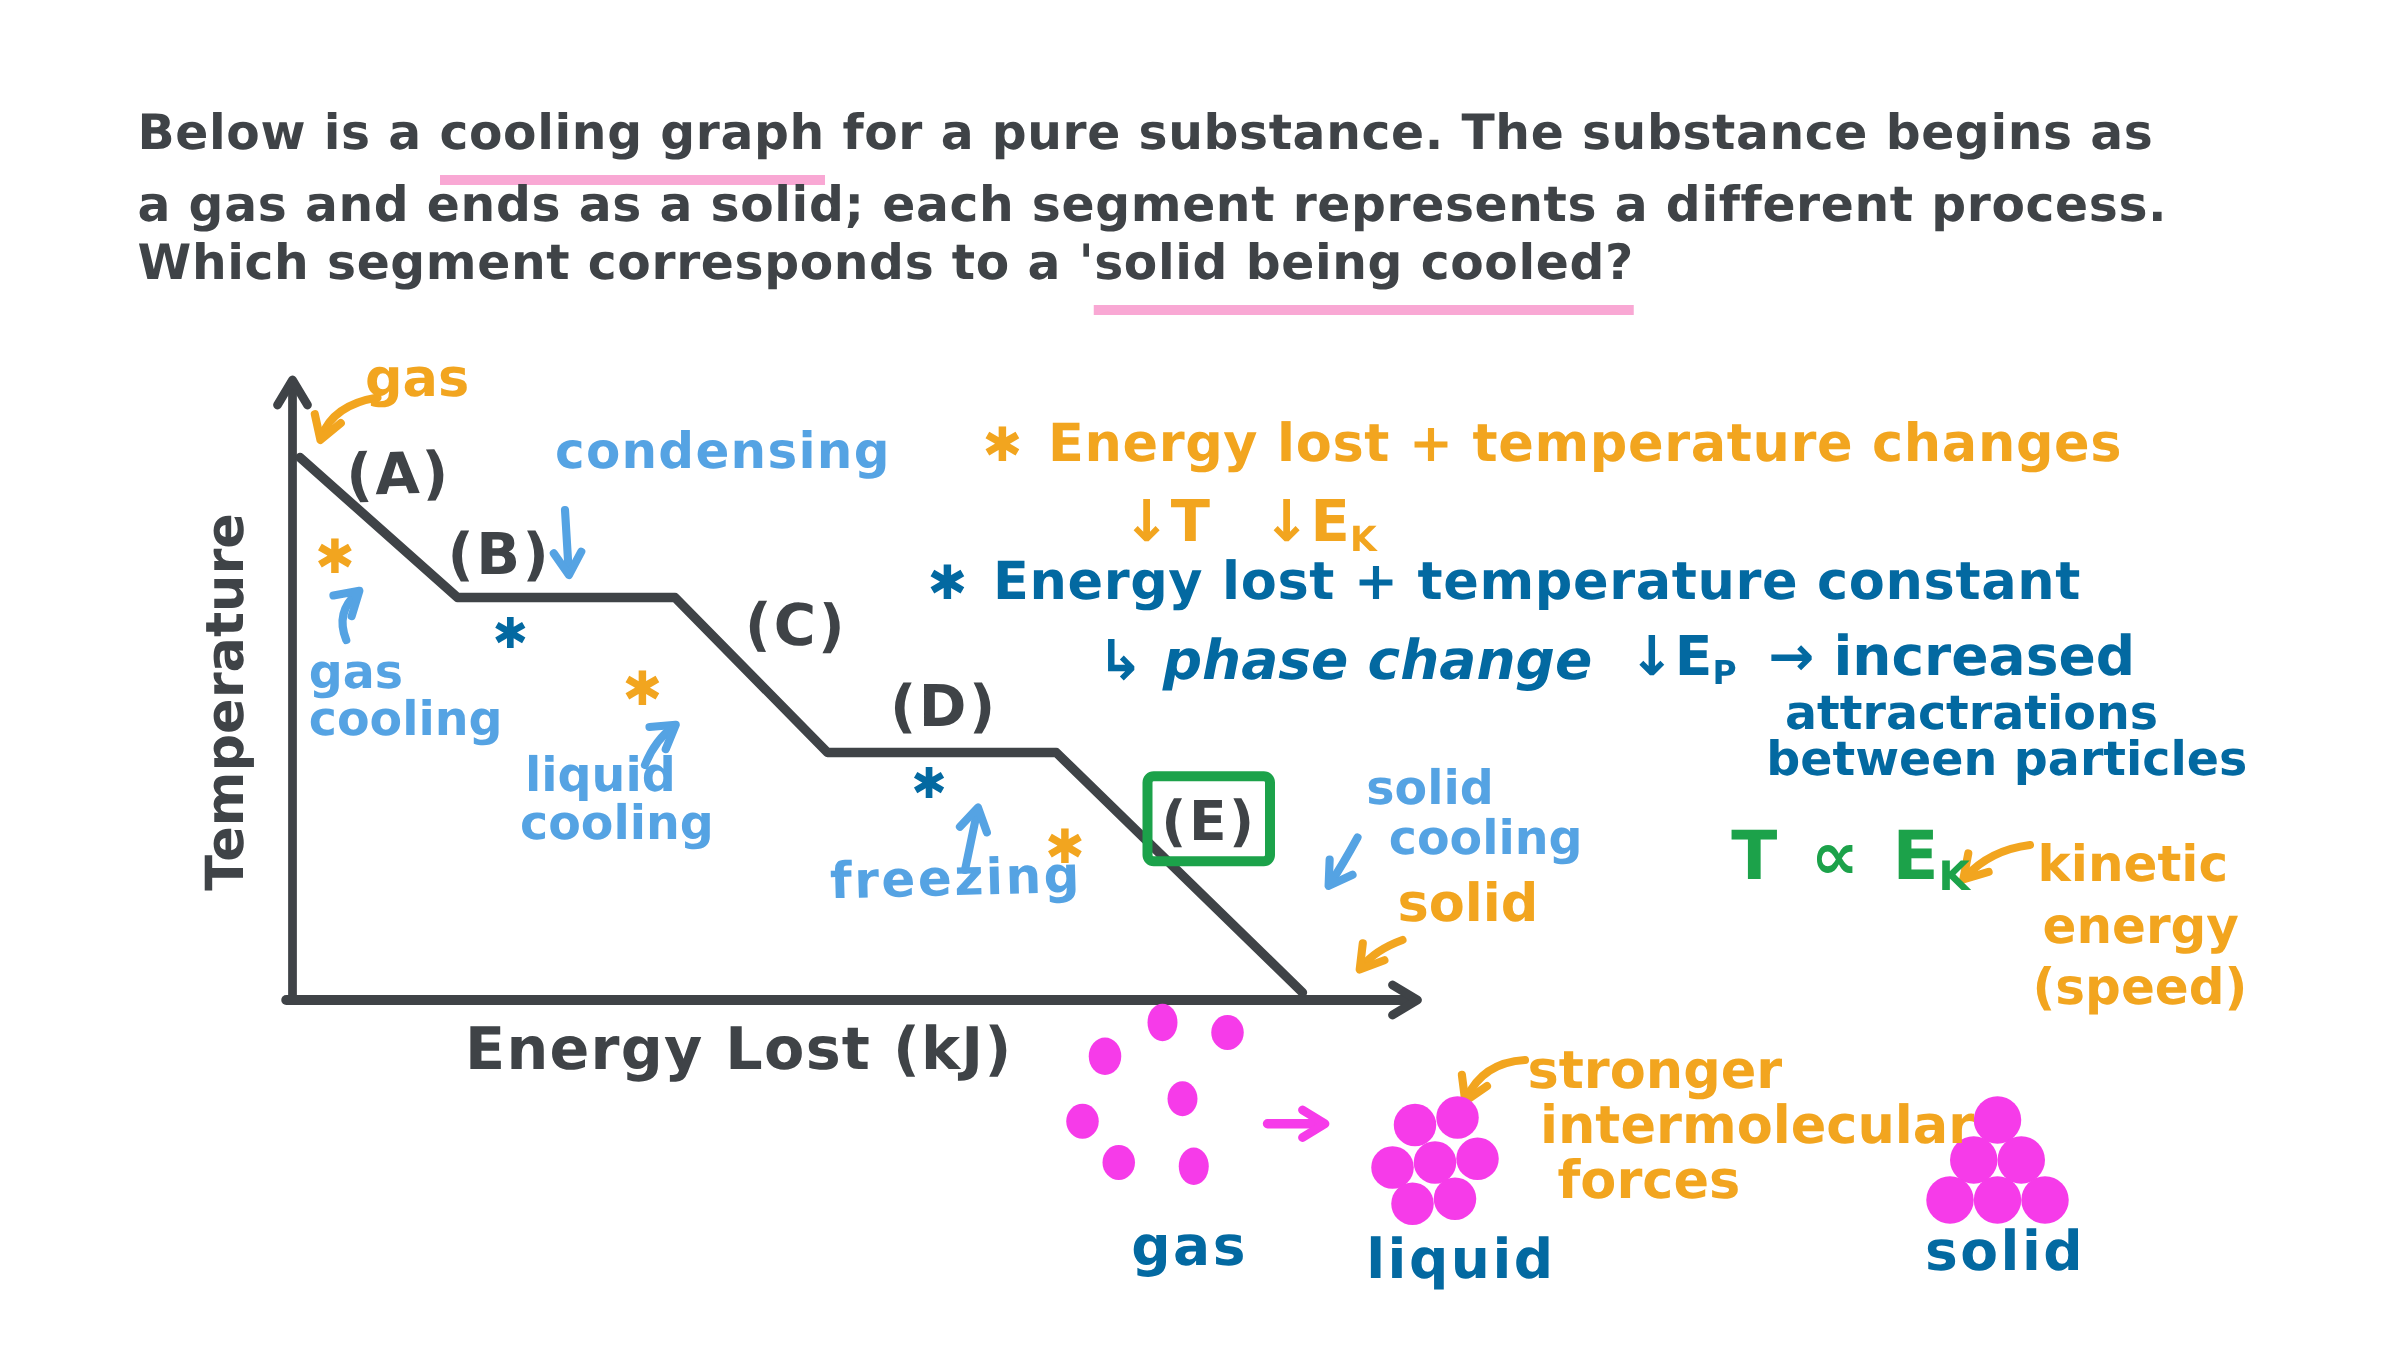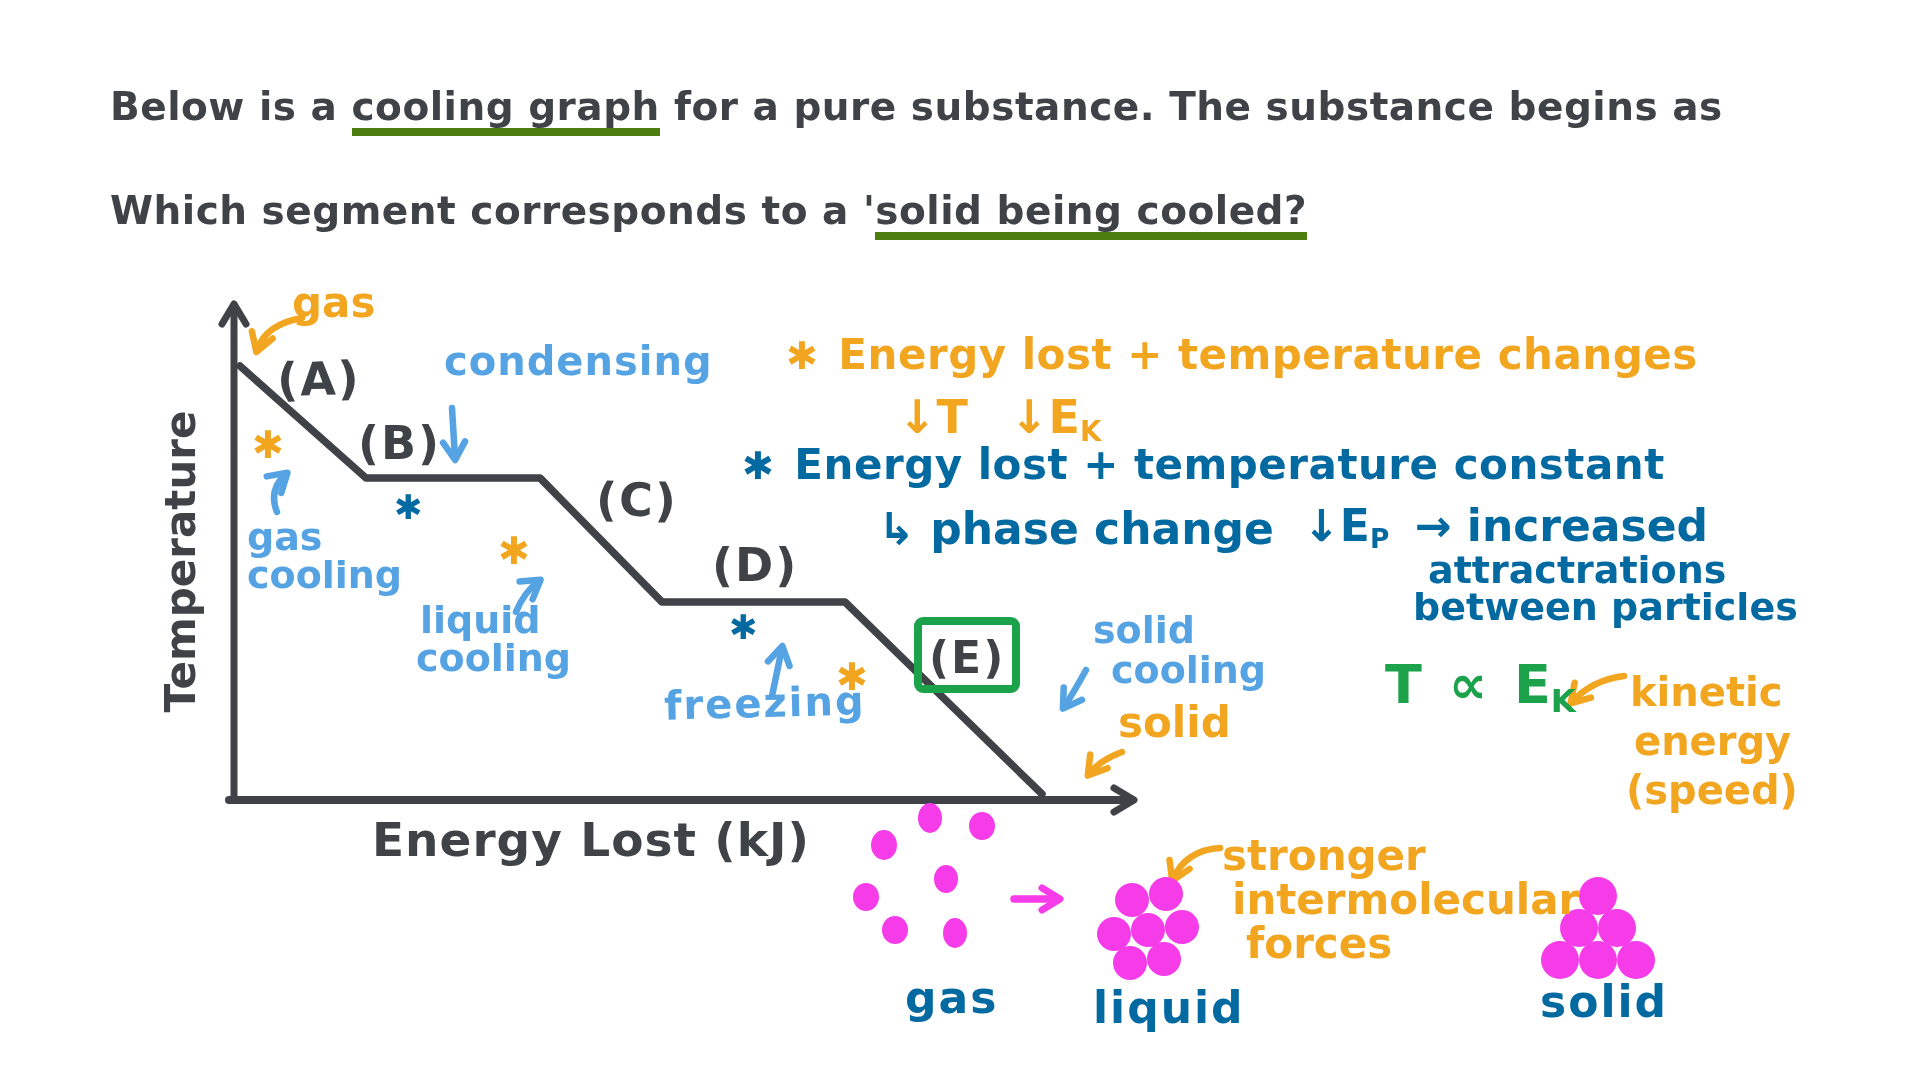--- a/index.html
+++ b/index.html
@@ -7,21 +7,21 @@
     position:relative;width:1920px;height:1080px;background:#ffffff;overflow:hidden;
     font-family:"DejaVu Sans", sans-serif;font-weight:700;color:#3f4347;
   }
   .abs{position:absolute;white-space:nowrap;}
   .dark{color:#3f4347;}
   .orange{color:#f2a51f;}
   .blue{color:#55a3e3;}
   .pink{color:#0369a1;}
   .green{color:#1ca24a;}
   .q{font-size:39px;letter-spacing:.5px;}
-  .u-orange{border-bottom:8px solid #4d7c0f;padding-bottom:0;display:inline-block;line-height:1.05;}
+  .u-orange{border-bottom:8px solid #f9a8d4;padding-bottom:12px;display:inline-block;line-height:1.05;}
   .seg{font-size:46px;letter-spacing:2px;}
   .note{font-size:42px;letter-spacing:.5px;}
   .small-note{font-size:38px;}
   .sub{font-size:.6em;vertical-align:-.28em;}
   .ast{font-size:38px;line-height:1;}
   svg{position:absolute;left:0;top:0;}
   .r-1{transform:rotate(-1.5deg);}
   .r1{transform:rotate(1.2deg);}
 </style>
 </head>
@@ -89,20 +89,21 @@
       <circle cx="1617" cy="928" r="19"></circle>
       <circle cx="1560" cy="960" r="19"></circle>
       <circle cx="1598" cy="960" r="19"></circle>
       <circle cx="1636" cy="960" r="19"></circle>
     </g>
   </svg>
 
   <div class="abs q dark" style="left:110px;top:84px;">
     <span>Below is a </span><span class="u-orange">cooling graph</span><span> for a pure substance. The substance begins as</span>
   </div>
+  <div class="abs q dark" style="left:110px;top:142px;">a gas and ends as a solid; each segment represents a different process.</div>
   <div class="abs q dark" style="left:110px;top:188px;">
     <span>Which segment  corresponds to a '</span><span class="u-orange">solid being cooled?</span>
   </div>
 
   <div class="abs dark" style="left:0px;top:537px;width:360px;text-align:center;font-size:42px;transform:rotate(-90deg);">Temperature</div>
   <div class="abs dark" style="left:372px;top:812px;font-size:47px;letter-spacing:1px;">Energy Lost (kJ)</div>
 
   <div class="abs seg dark r-1" style="left:277px;top:352px;">(A)</div>
   <div class="abs seg dark" style="left:358px;top:416px;">(B)</div>
   <div class="abs seg dark r1" style="left:596px;top:473px;">(C)</div>
@@ -141,21 +142,21 @@
     <span>↓T</span>
     <span style="margin-left:26px;">↓E</span><span class="sub">K</span>
   </div>
   <div class="abs note orange" style="left:786px;top:330px;">
     <span class="ast" style="margin-right:20px;">✱</span><span>Energy lost + temperature changes</span>
   </div>
 
   <div class="abs note pink" style="left:742px;top:440px;">
     <span class="ast" style="margin-right:20px;">✱</span><span>Energy lost + temperature constant</span>
   </div>
-  <div class="abs pink" style="left:878px;top:503px;font-size:44px;">↳ phase change</div>
+  <div class="abs pink" style="left:878px;top:503px;font-size:44px;font-style:italic;">↳ phase change</div>
   <div class="abs pink" style="left:1303px;top:500px;font-size:44px;">
     <span>↓E</span><span class="sub">P</span>
     <span style="margin-left:10px;">→ increased</span>
   </div>
   <div class="abs pink small-note" style="left:1428px;top:548px;">attractrations</div>
   <div class="abs pink small-note" style="left:1413px;top:585px;">between particles</div>
 
   <div class="abs green" style="left:1385px;top:653px;font-size:54px;">
     <span>T</span>
     <span style="margin:0 8px;">∝</span>

